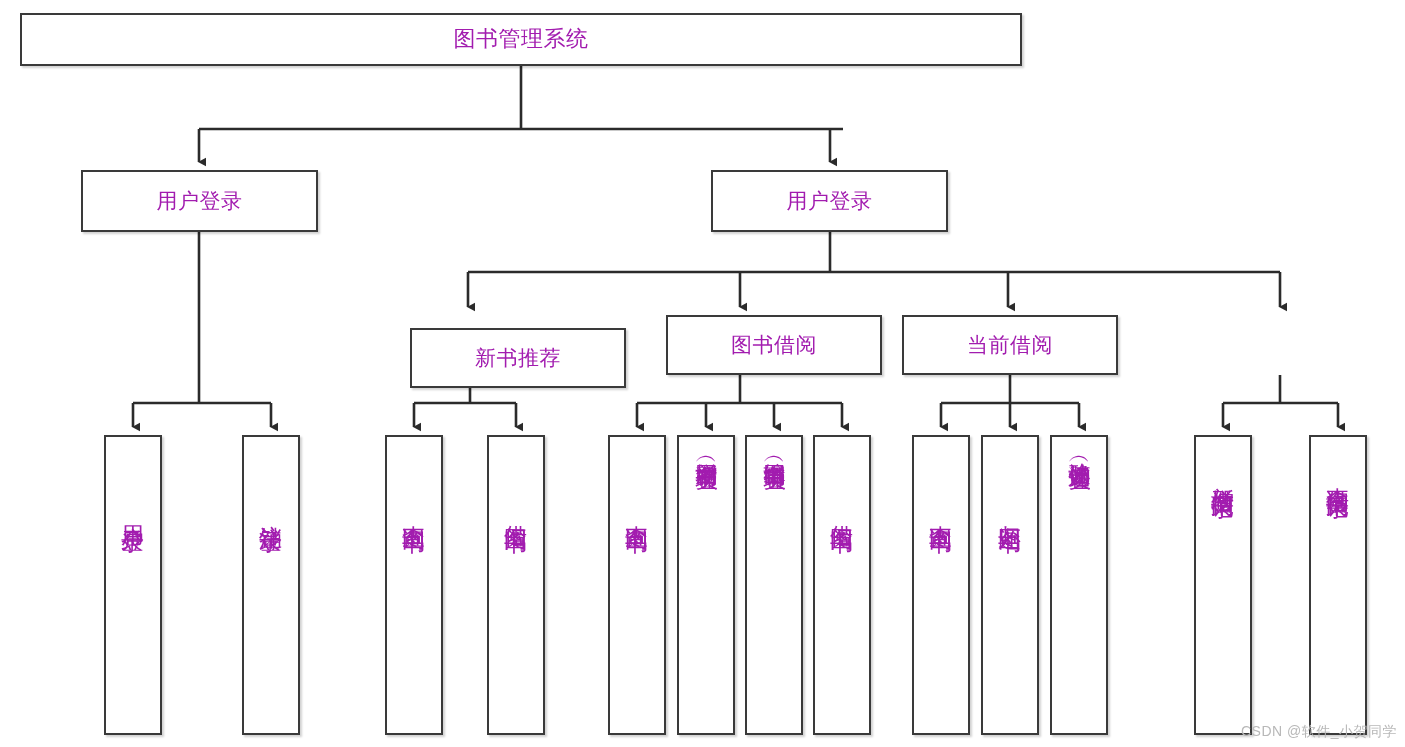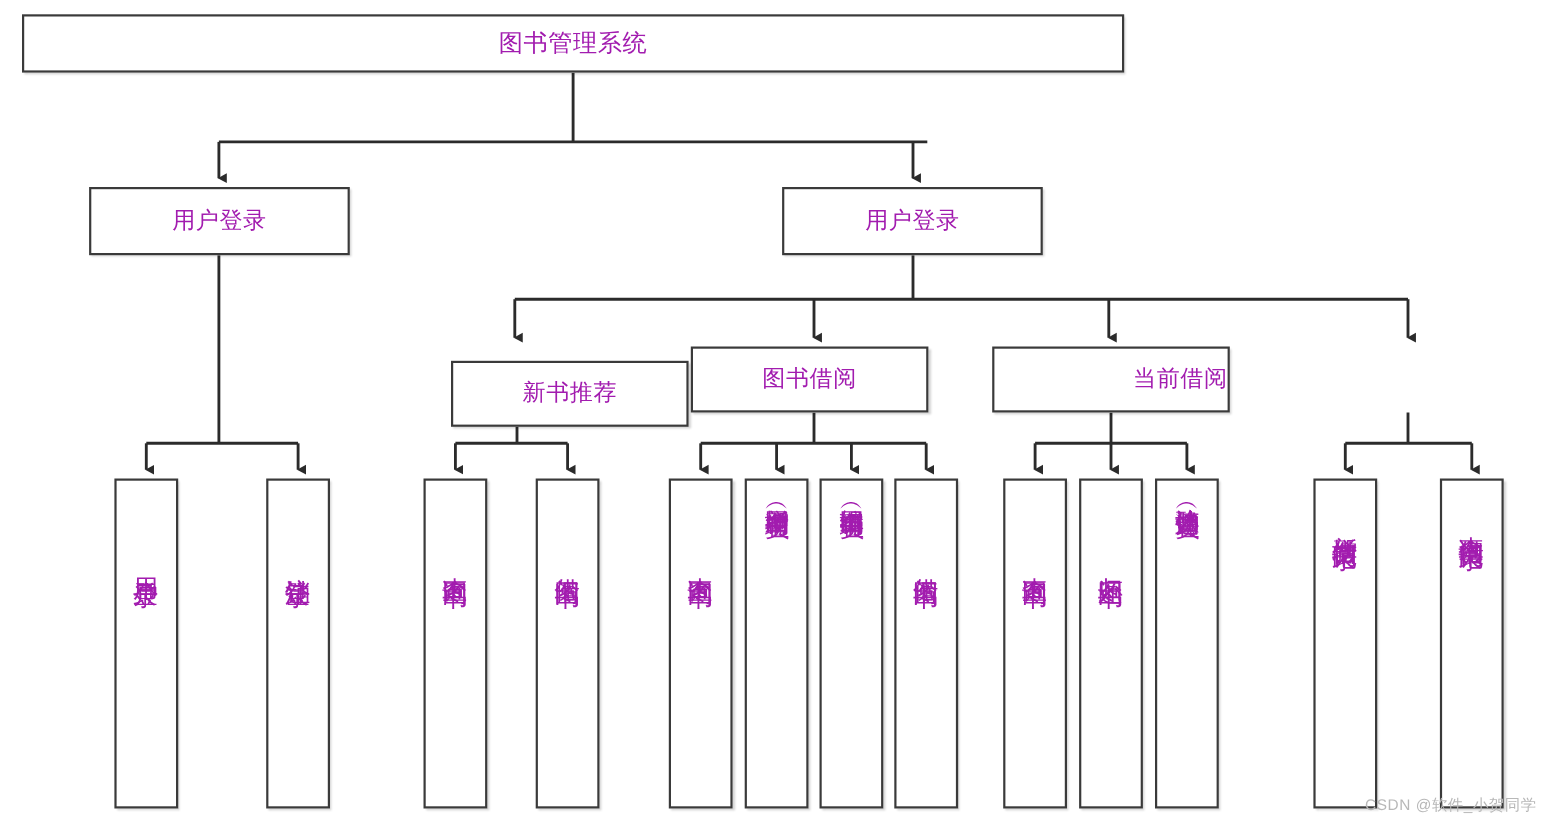--- a/index.html
+++ b/index.html
@@ -136,24 +136,24 @@
   <div class="node horiz" style="left:81px; top:170px; width:237px; height:62px;">
     <span class="label">用户登录</span>
   </div>
   <div class="node horiz" style="left:711px; top:170px; width:237px; height:62px;">
     <span class="label">用户登录</span>
   </div>
 
   <div class="node horiz" style="left:362px; top:328px; width:216px; height:60px;margin-left:48px;">
     <span class="label">新书推荐</span>
   </div>
-  <div class="node horiz" style="left:628px; top:315px; width:216px; height:60px;">
+  <div class="node horiz" style="left:666px; top:315px; width:216px; height:60px;">
     <span class="label">图书借阅</span>
   </div>
-  <div class="node horiz" style="left:902px; top:315px; width:216px; height:60px;justify-content:flex-end;">
+  <div class="node horiz" style="left:902px; top:315px; width:216px; height:60px;">
     <span class="label">当前借阅</span>
   </div>
 
   <div class="node vert" style="left:104px; top:435px; width:58px; height:300px; padding-top:70px;">
     <span class="label">用户登录</span>
   </div>
   <div class="node vert" style="left:242px; top:435px; width:58px; height:300px; padding-top:70px;">
     <span class="label">注销登录</span>
   </div>
 

